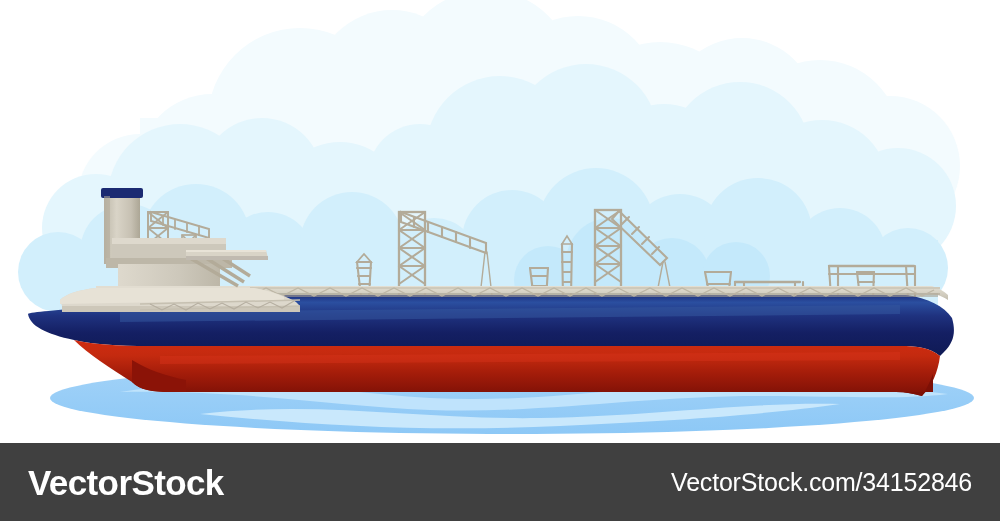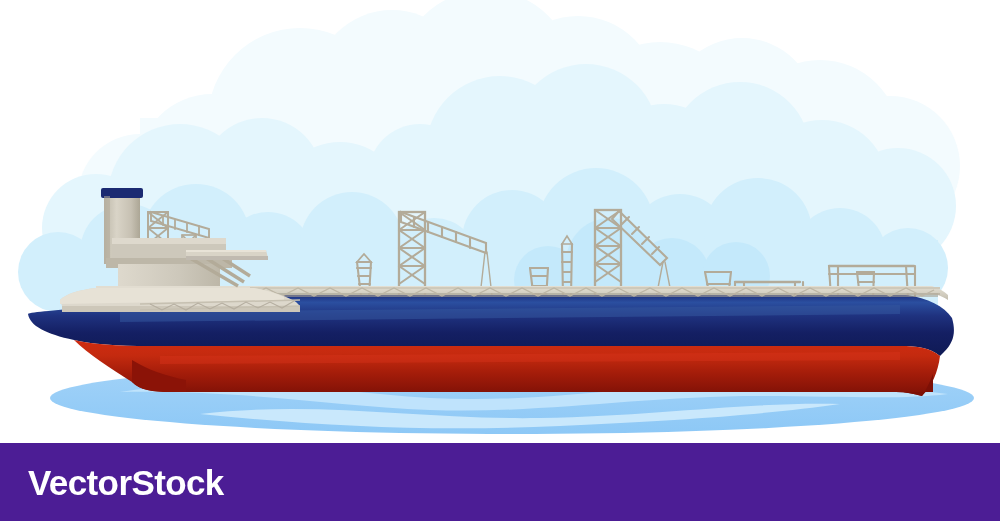--- a/index.html
+++ b/index.html
@@ -28,21 +28,21 @@
   }
   #artboard svg {
     display: block;
   }
   #footer {
     position: absolute;
     left: 0;
     top: 443px;
     width: 1000px;
     height: 78px;
-    background: #4c1d95;
+    background: #404040;
     display: flex;
     align-items: center;
     justify-content: space-between;
     box-sizing: border-box;
     padding: 0 28px;
   }
   #wordmark {
     color: #ffffff;
     font-size: 35px;
     font-weight: 700;
@@ -438,15 +438,16 @@
                      L 234 309 L 246 302 L 258 308 L 270 302 L 282 308 L 294 301"></path>
           </g>
         </g>
       </g>
 
     </svg>
   </div>
 
   <div id="footer">
     <div id="wordmark">VectorStock</div>
+    <div id="urlcode">VectorStock.com/34152846</div>
   </div>
 
 </div>
 
 </body></html>

